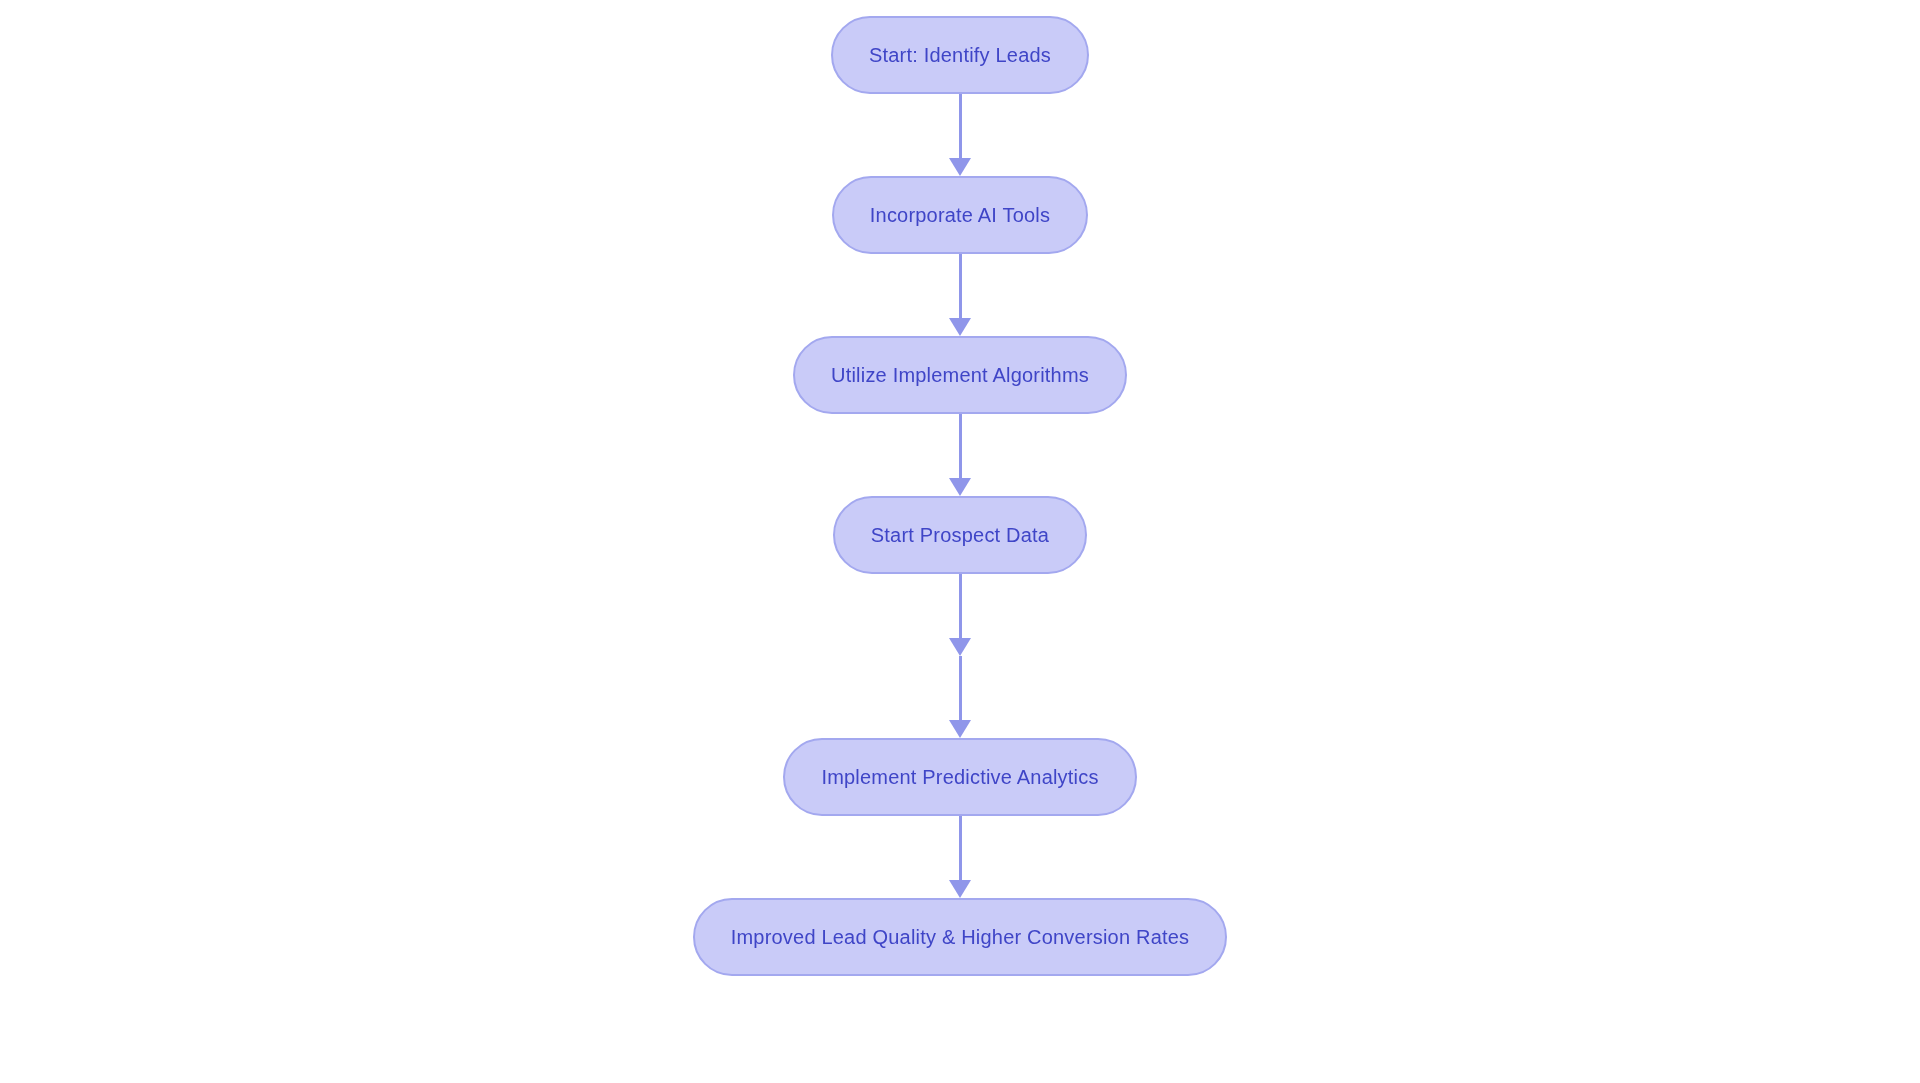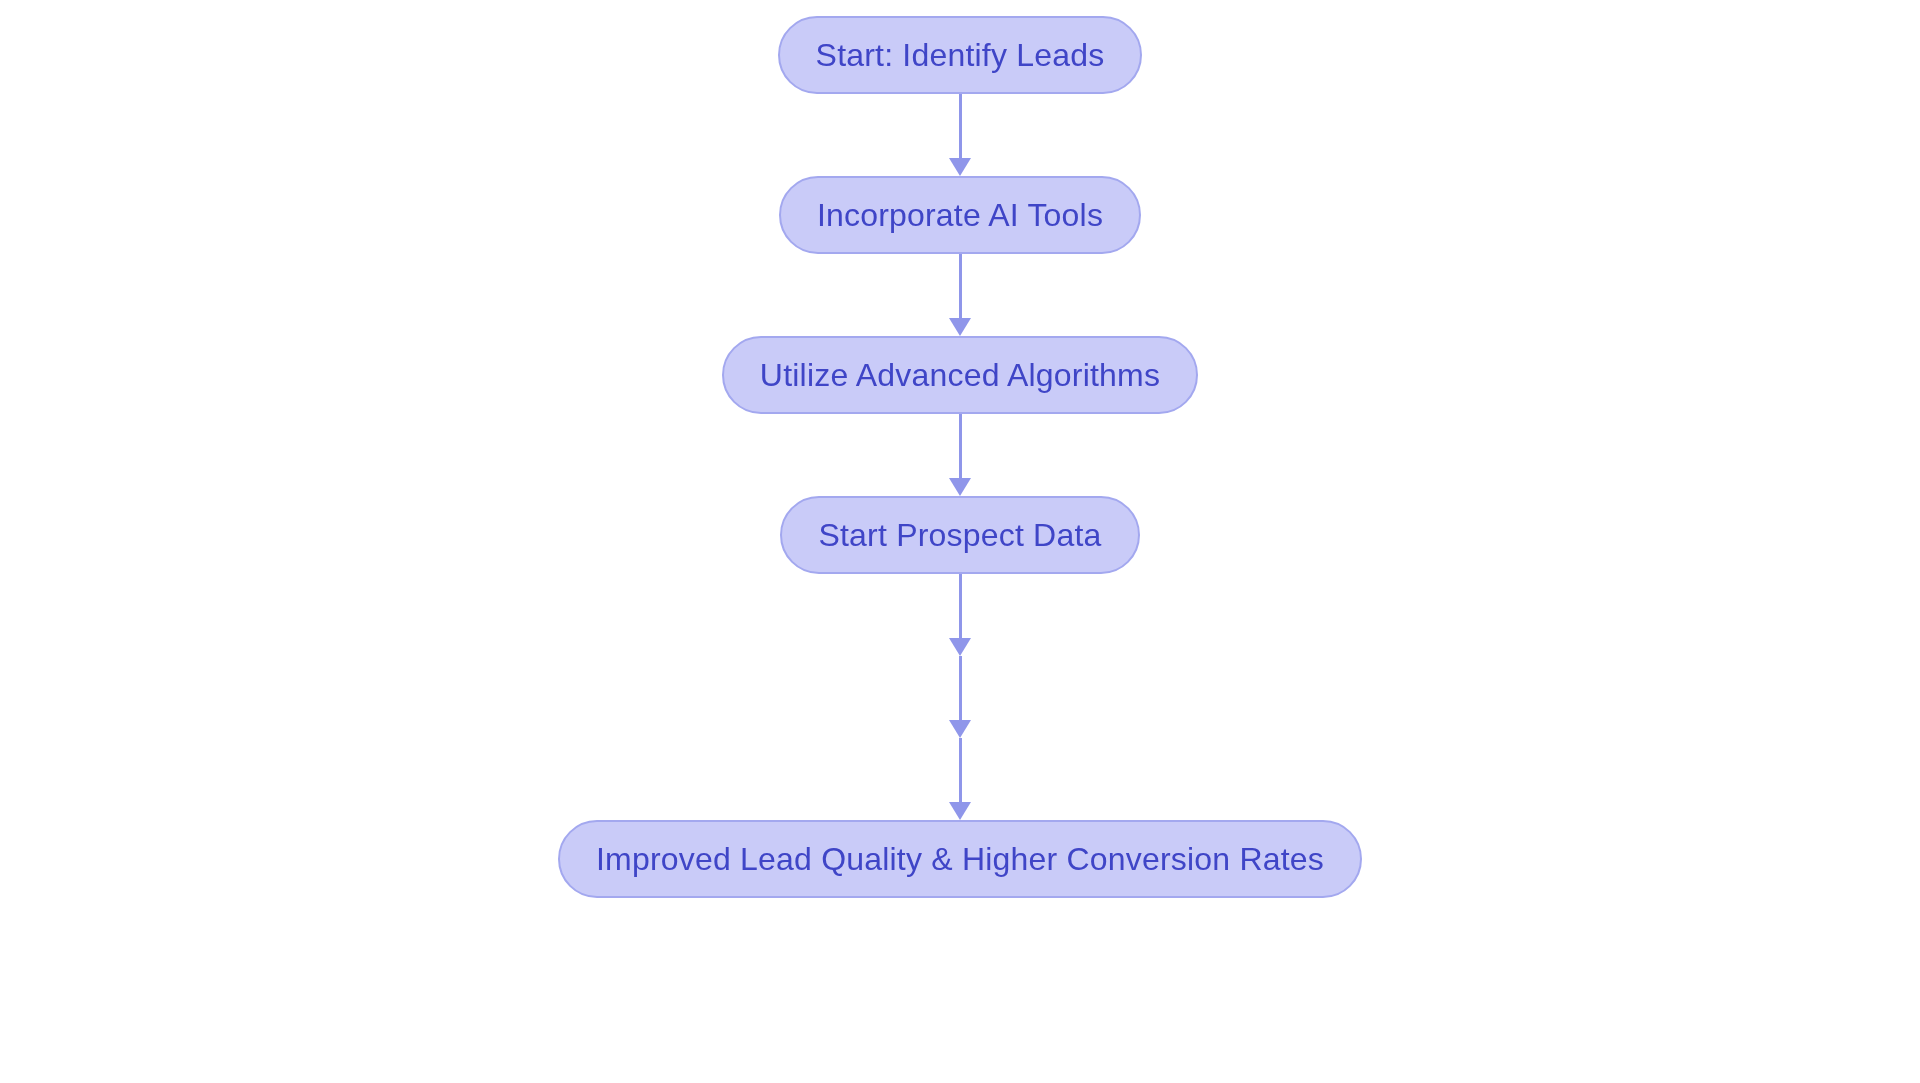--- a/index.html
+++ b/index.html
@@ -27,21 +27,21 @@
     flex: 0 0 auto;
     box-sizing: border-box;
     display: flex;
     align-items: center;
     justify-content: center;
     padding: 0 36px;
     border-radius: 39px;
     background: var(--node-fill, #c9cbf8);
     border: 2px solid var(--node-border, #a3a8ef);
     color: var(--node-text, #3f45c7);
-    font-size: 32px;
+    font-size: 20px;
     letter-spacing: 0.2px;
     white-space: nowrap;
   }
   .flow-arrow {
     height: 82px;
     flex: 0 0 auto;
     display: flex;
     flex-direction: column;
     align-items: center;
   }
@@ -65,32 +65,33 @@
     <div class="flow-node">Start: Identify Leads</div>
     <div class="flow-arrow">
       <div class="arrow-line"></div>
       <div class="arrow-head"></div>
     </div>
     <div class="flow-node">Incorporate AI Tools</div>
     <div class="flow-arrow">
       <div class="arrow-line"></div>
       <div class="arrow-head"></div>
     </div>
-    <div class="flow-node">Utilize Advanced Algorithms</div>
+    <div class="flow-node">Utilize Implement Algorithms</div>
     <div class="flow-arrow">
       <div class="arrow-line"></div>
       <div class="arrow-head"></div>
     </div>
     <div class="flow-node">Start Prospect Data</div>
     <div class="flow-arrow">
       <div class="arrow-line"></div>
       <div class="arrow-head"></div>
     </div>
     <div class="flow-arrow">
       <div class="arrow-line"></div>
       <div class="arrow-head"></div>
     </div>
+    <div class="flow-node">Implement Predictive Analytics</div>
     <div class="flow-arrow">
       <div class="arrow-line"></div>
       <div class="arrow-head"></div>
     </div>
     <div class="flow-node">Improved Lead Quality &amp; Higher Conversion Rates</div>
   </div>
 
 </body></html>

